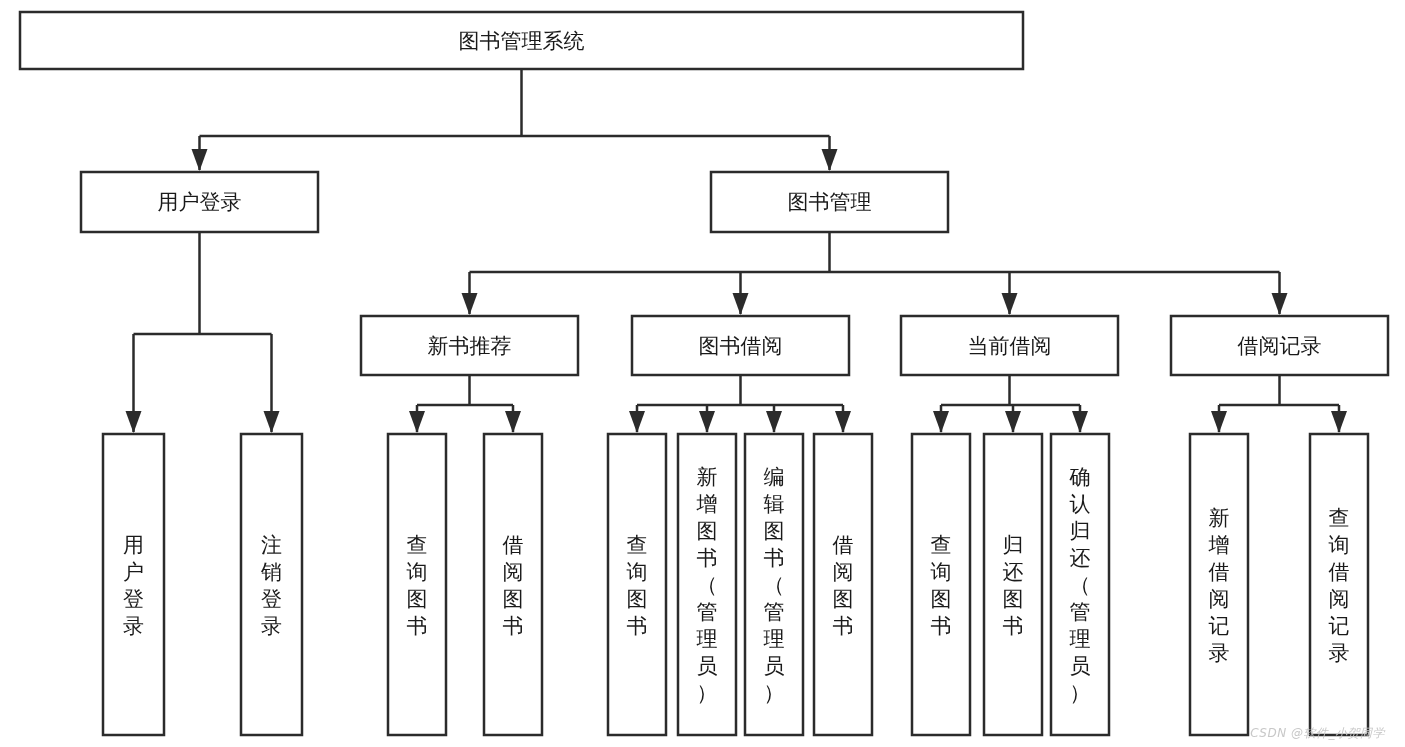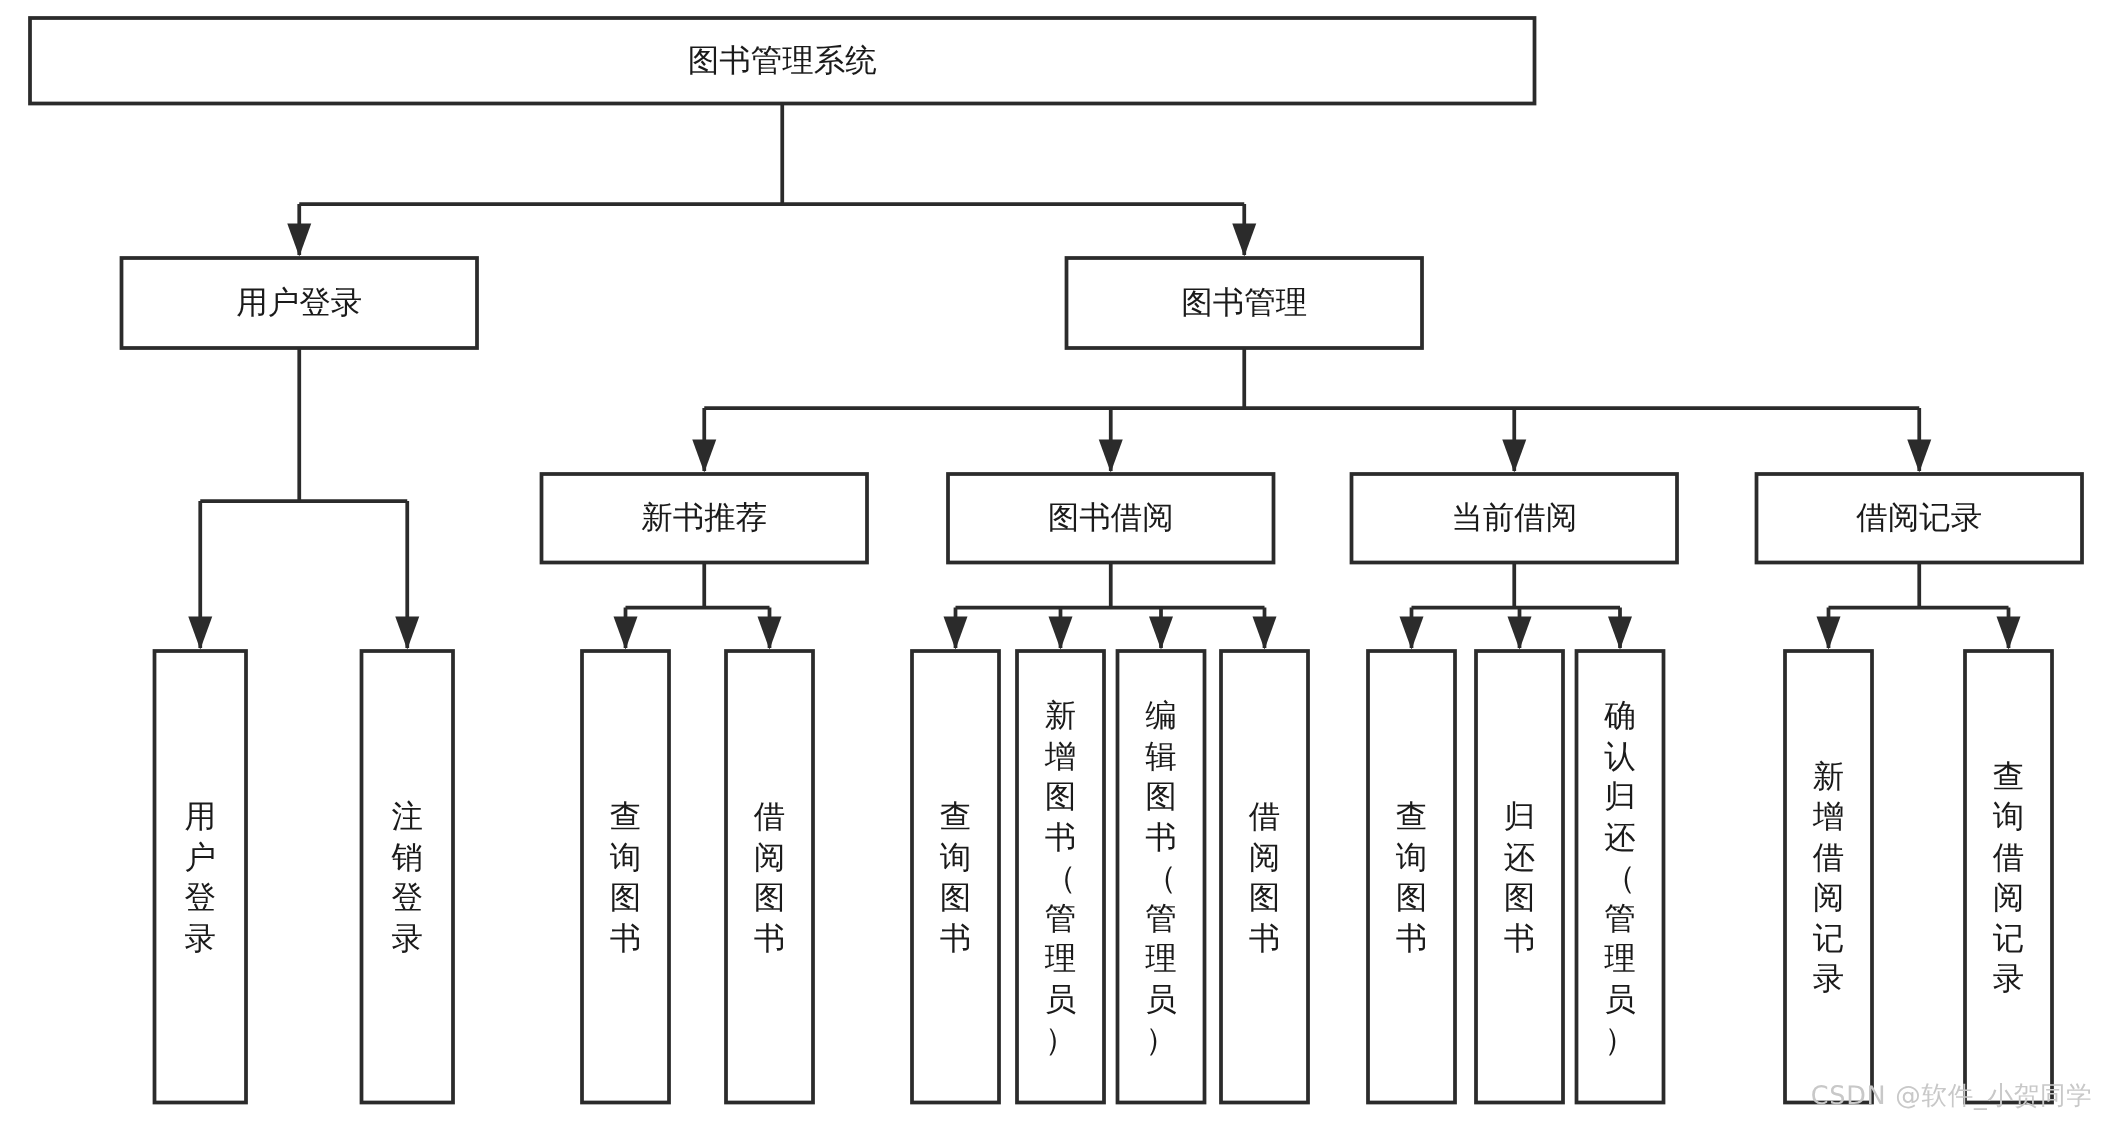--- a/index.html
+++ b/index.html
@@ -48,27 +48,28 @@
     stroke: #2b2b2b;
     stroke-width: 2.5;
     fill: none;
   }
   .arrow-head {
     fill: #2b2b2b;
     stroke: none;
   }
   .watermark-text {
     position: absolute;
-    right: 10px;
+    right: 20px;
     bottom: 5px;
     font-family: "DejaVu Sans", "Liberation Sans", sans-serif;
-    font-size: 17px;
+    font-size: 12px;
     color: #c8c8c8;
     letter-spacing: 0.5px;
     white-space: nowrap;
+    font-style: italic;
   }
 </style>
 </head>
 <body>
 
 <div id="diagram-root">
   <svg class="flow" viewBox="0 0 1405 747" xmlns="http://www.w3.org/2000/svg">
     <defs></defs>
     <g id="connectors-layer">
         <line x1="521.5" y1="69" x2="521.5" y2="136" class="connector"></line>

